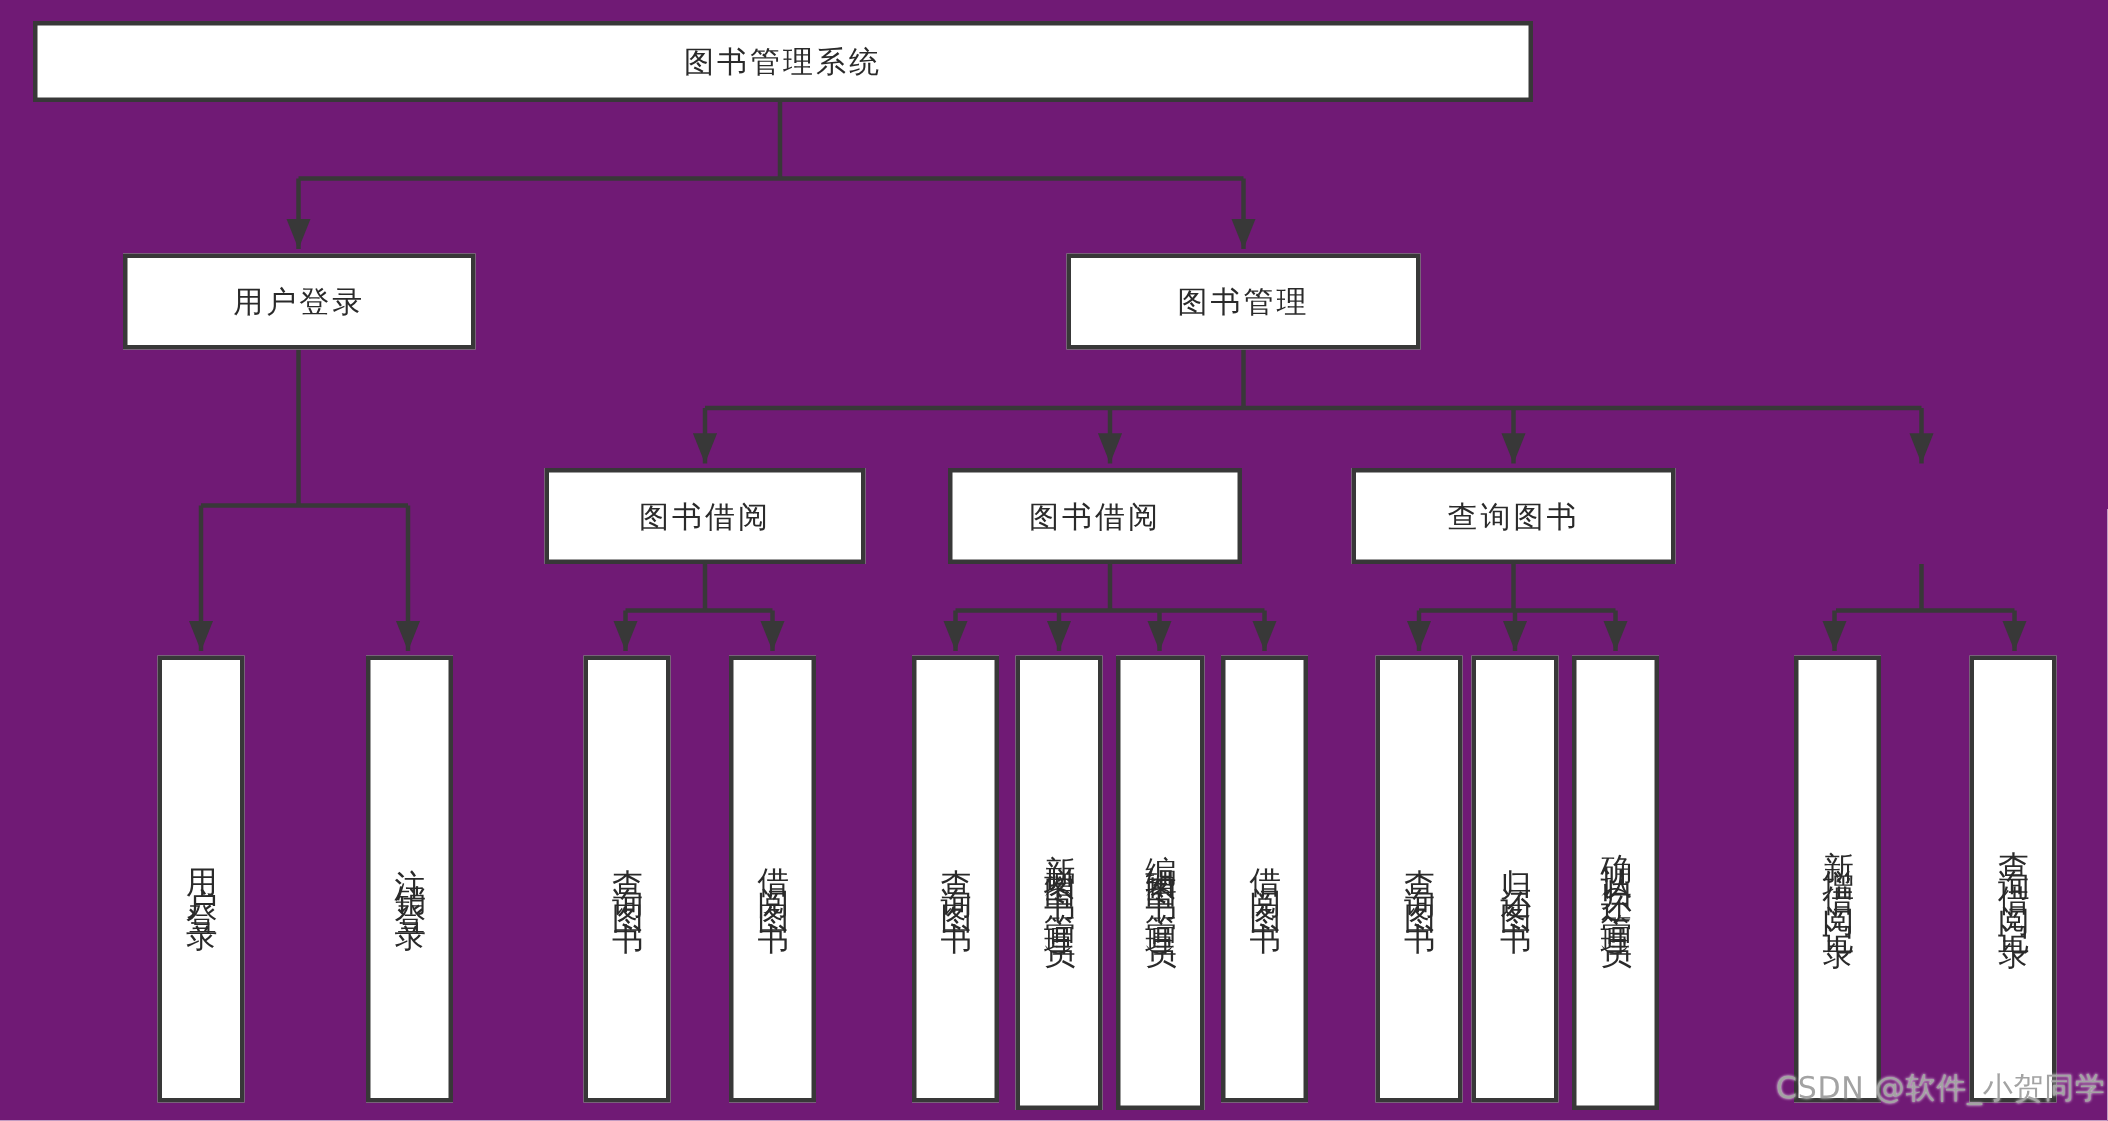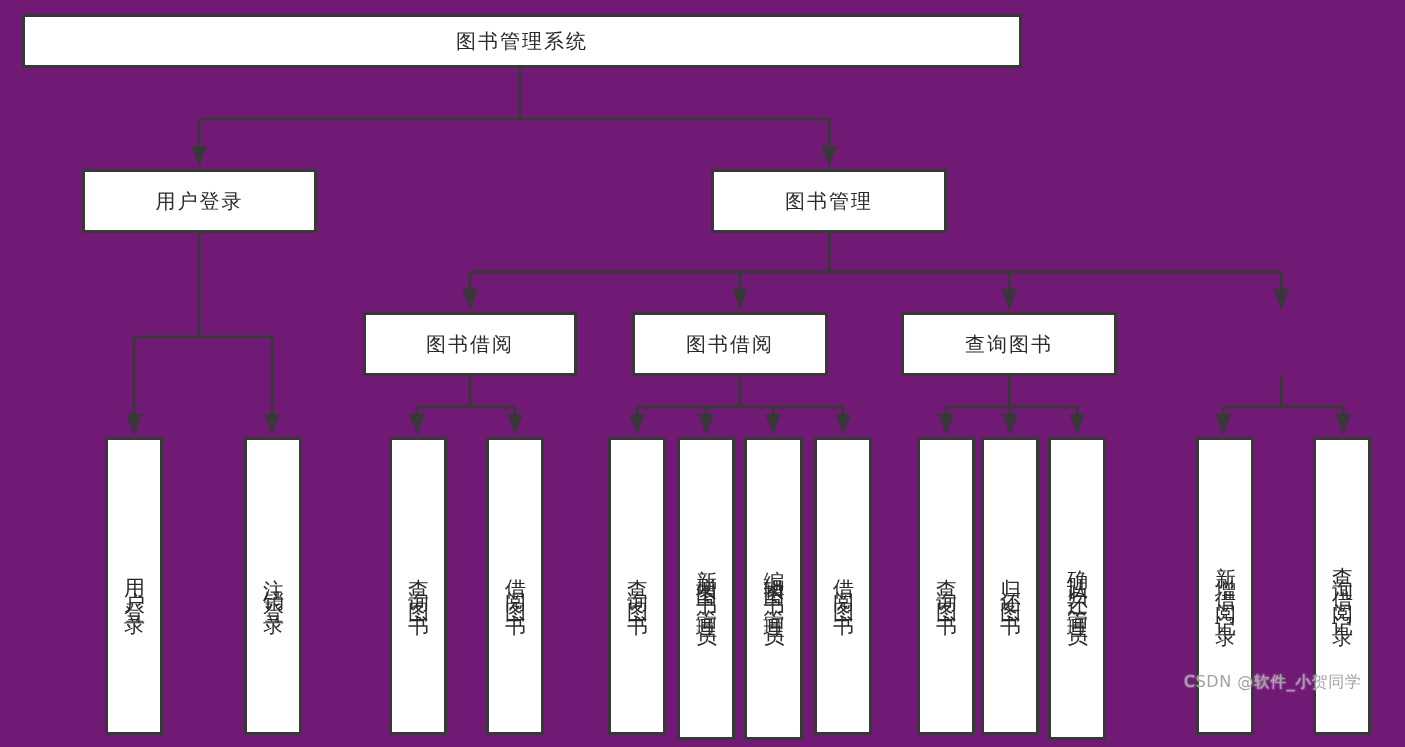--- a/index.html
+++ b/index.html
@@ -38,22 +38,22 @@
     font-size: 21px;
     line-height: 1;
     letter-spacing: 12px;
     color: #2a2a2a;
     white-space: nowrap;
   }
   .leaf.admin .vtext { letter-spacing: 8px; }
   #watermark {
     position: absolute;
     left: 1184px;
-    top: 672px;
-    font-size: 16px;
+    top: 712px;
+    font-size: 20px;
     letter-spacing: 0.5px;
     color: #a3a3a3;
     white-space: nowrap;
     text-shadow: 0 0 2px #ffffff;
   }
 </style>
 </head>
 <body>
 
 <div id="canvas">

